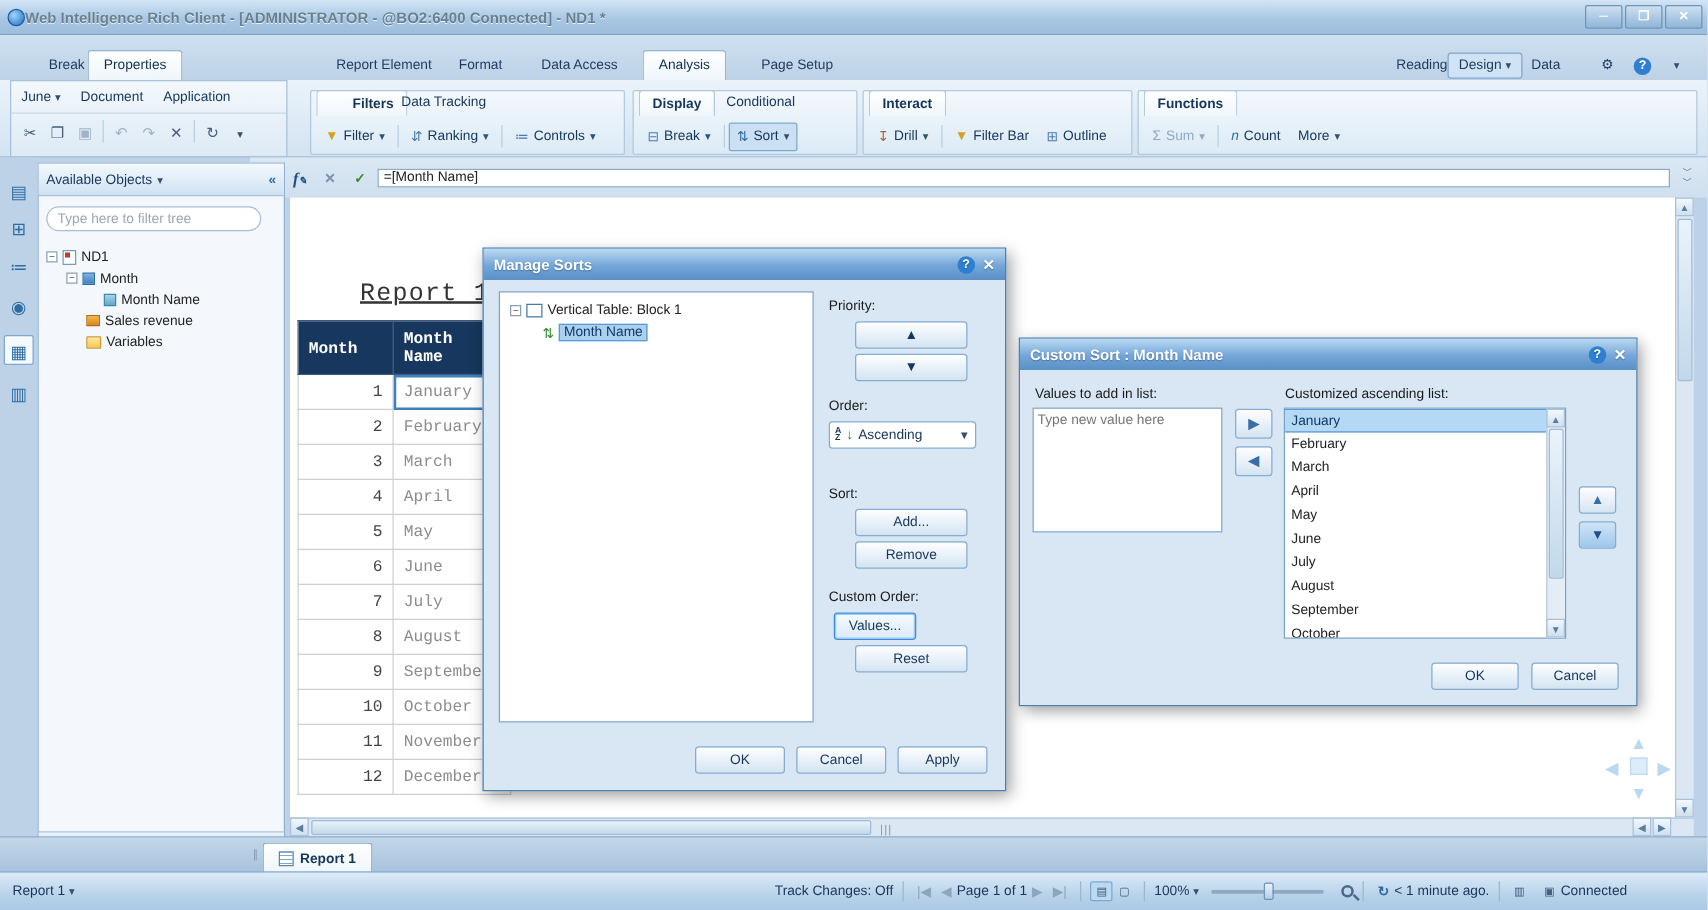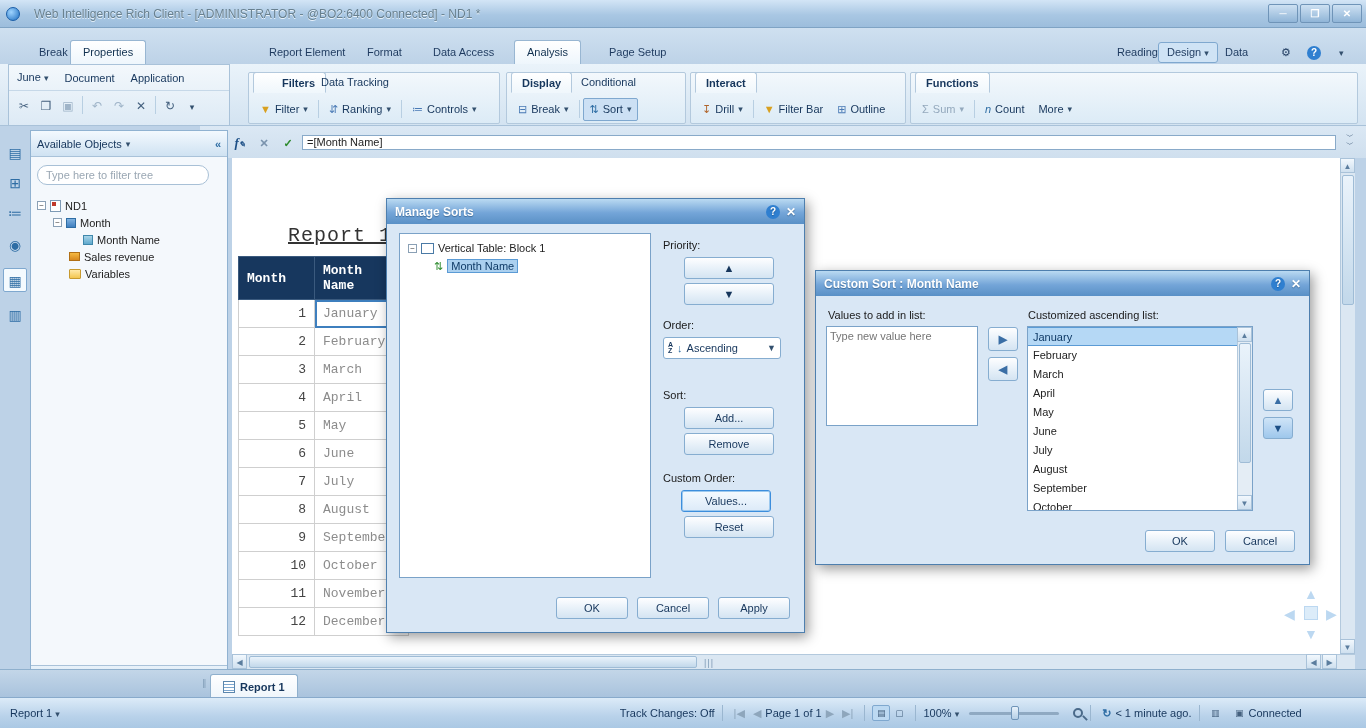--- a/index.html
+++ b/index.html
@@ -4,21 +4,21 @@
 <style>
   * { box-sizing: border-box; margin: 0; padding: 0; }
   html,body { width:1366px; height:728px; }
   body { font-family:"Liberation Sans", sans-serif; font-size:11px; color:#1c2e44; background:#b9cfe4; }
   .app { position:relative; width:1366px; height:728px; overflow:hidden; background:#bdd2e7; }
 
   
   .titlebar { position:absolute; left:0; top:0; width:1366px; height:28px;
     background:linear-gradient(#d3e5f6,#a9c7e3 55%,#9cbddc); border-bottom:1px solid #7fa3c4;
     display:flex; align-items:center; padding:0 6px; }
-  .titlebar .title { color:#68808f; font-weight:normal; font-size:12px; margin-left:14px; text-shadow:0 1px 0 #e8f2fb; }
+  .titlebar .title { color:#68808f; font-weight:bold; font-size:12px; margin-left:0; text-shadow:0 1px 0 #e8f2fb; }
   .appglobe { width:14px; height:14px; border-radius:50%; background:radial-gradient(circle at 35% 35%, #9fd4ff, #1f6fc0); border:1px solid #1a5ea8; }
   .winbtns { position:absolute; right:4px; top:4px; display:flex; gap:2px; }
   .winbtn { width:30px; height:19px; border:1px solid #6f94b8; border-radius:2px;
     background:linear-gradient(#cde0f2,#90b5d7); color:#fff; font-size:10px; line-height:17px; text-align:center; font-weight:bold; }
 
   
   .tabrow { position:absolute; left:0; top:28px; width:1366px; height:36px;
     background:linear-gradient(#cfe0f0,#bdd2e7); }
   .tab { position:absolute; top:12px; height:24px; line-height:22px; padding:0 12px; color:#1e3a5f;
     border:1px solid transparent; border-bottom:none; border-radius:3px 3px 0 0; }
@@ -479,21 +479,21 @@
         <span style="color:#2e6da4;">↓</span>
       <span>Ascending</span>
       <span class="caret" style="margin-left:auto;">▼</span>
     </div>
 
     <div class="dlabel" style="left:276px; top:190px;">Sort:</div>
     <div class="dbtn" style="left:297px; top:208px; width:90px;">Add...</div>
     <div class="dbtn" style="left:297px; top:234px; width:90px;">Remove</div>
 
     <div class="dlabel" style="left:276px; top:273px;">Custom Order:</div>
-    <div class="dbtn focus" style="left:294px; top:291px; width:90px;">Values...</div>
+    <div class="dbtn focus" style="left:280px; top:291px; width:66px;">Values...</div>
     <div class="dbtn" style="left:297px; top:317px; width:90px;">Reset</div>
 
     <div class="dbtn" style="left:169px; top:398px; width:72px;">OK</div>
     <div class="dbtn" style="left:250px; top:398px; width:72px;">Cancel</div>
     <div class="dbtn" style="left:331px; top:398px; width:72px;">Apply</div>
   </div>
 
   <div class="dlg" style="left:815px; top:270px; width:495px; height:295px;">
     <div class="dlg-title">
       <span>Custom Sort : Month Name</span>

